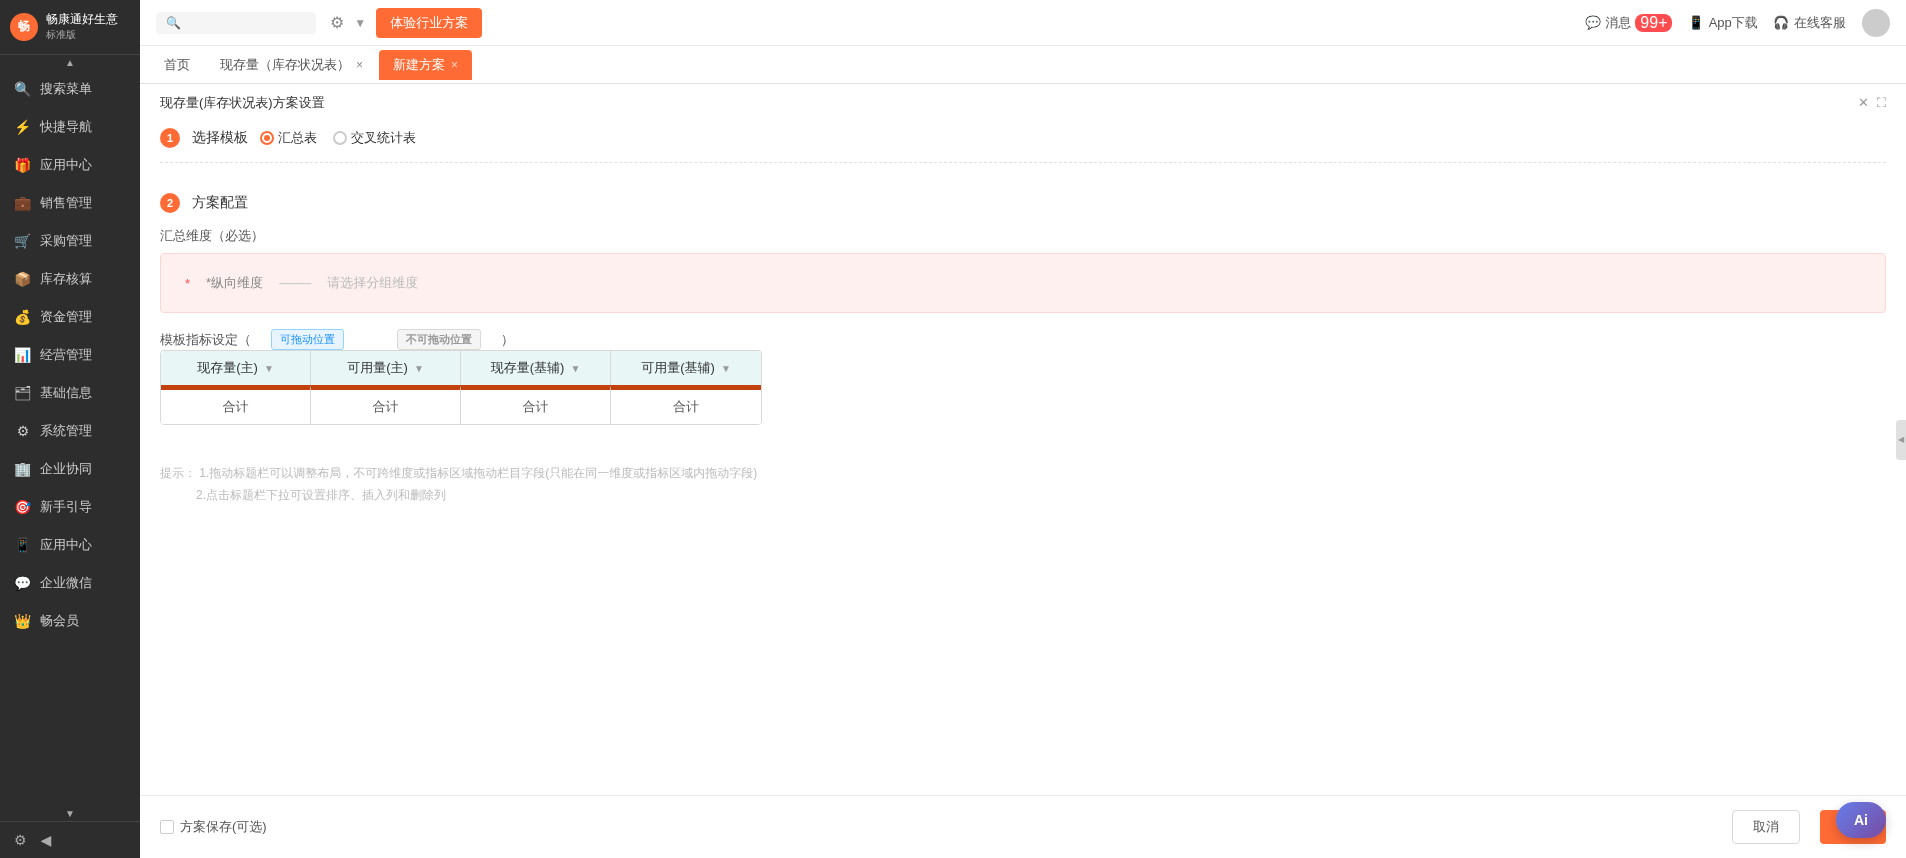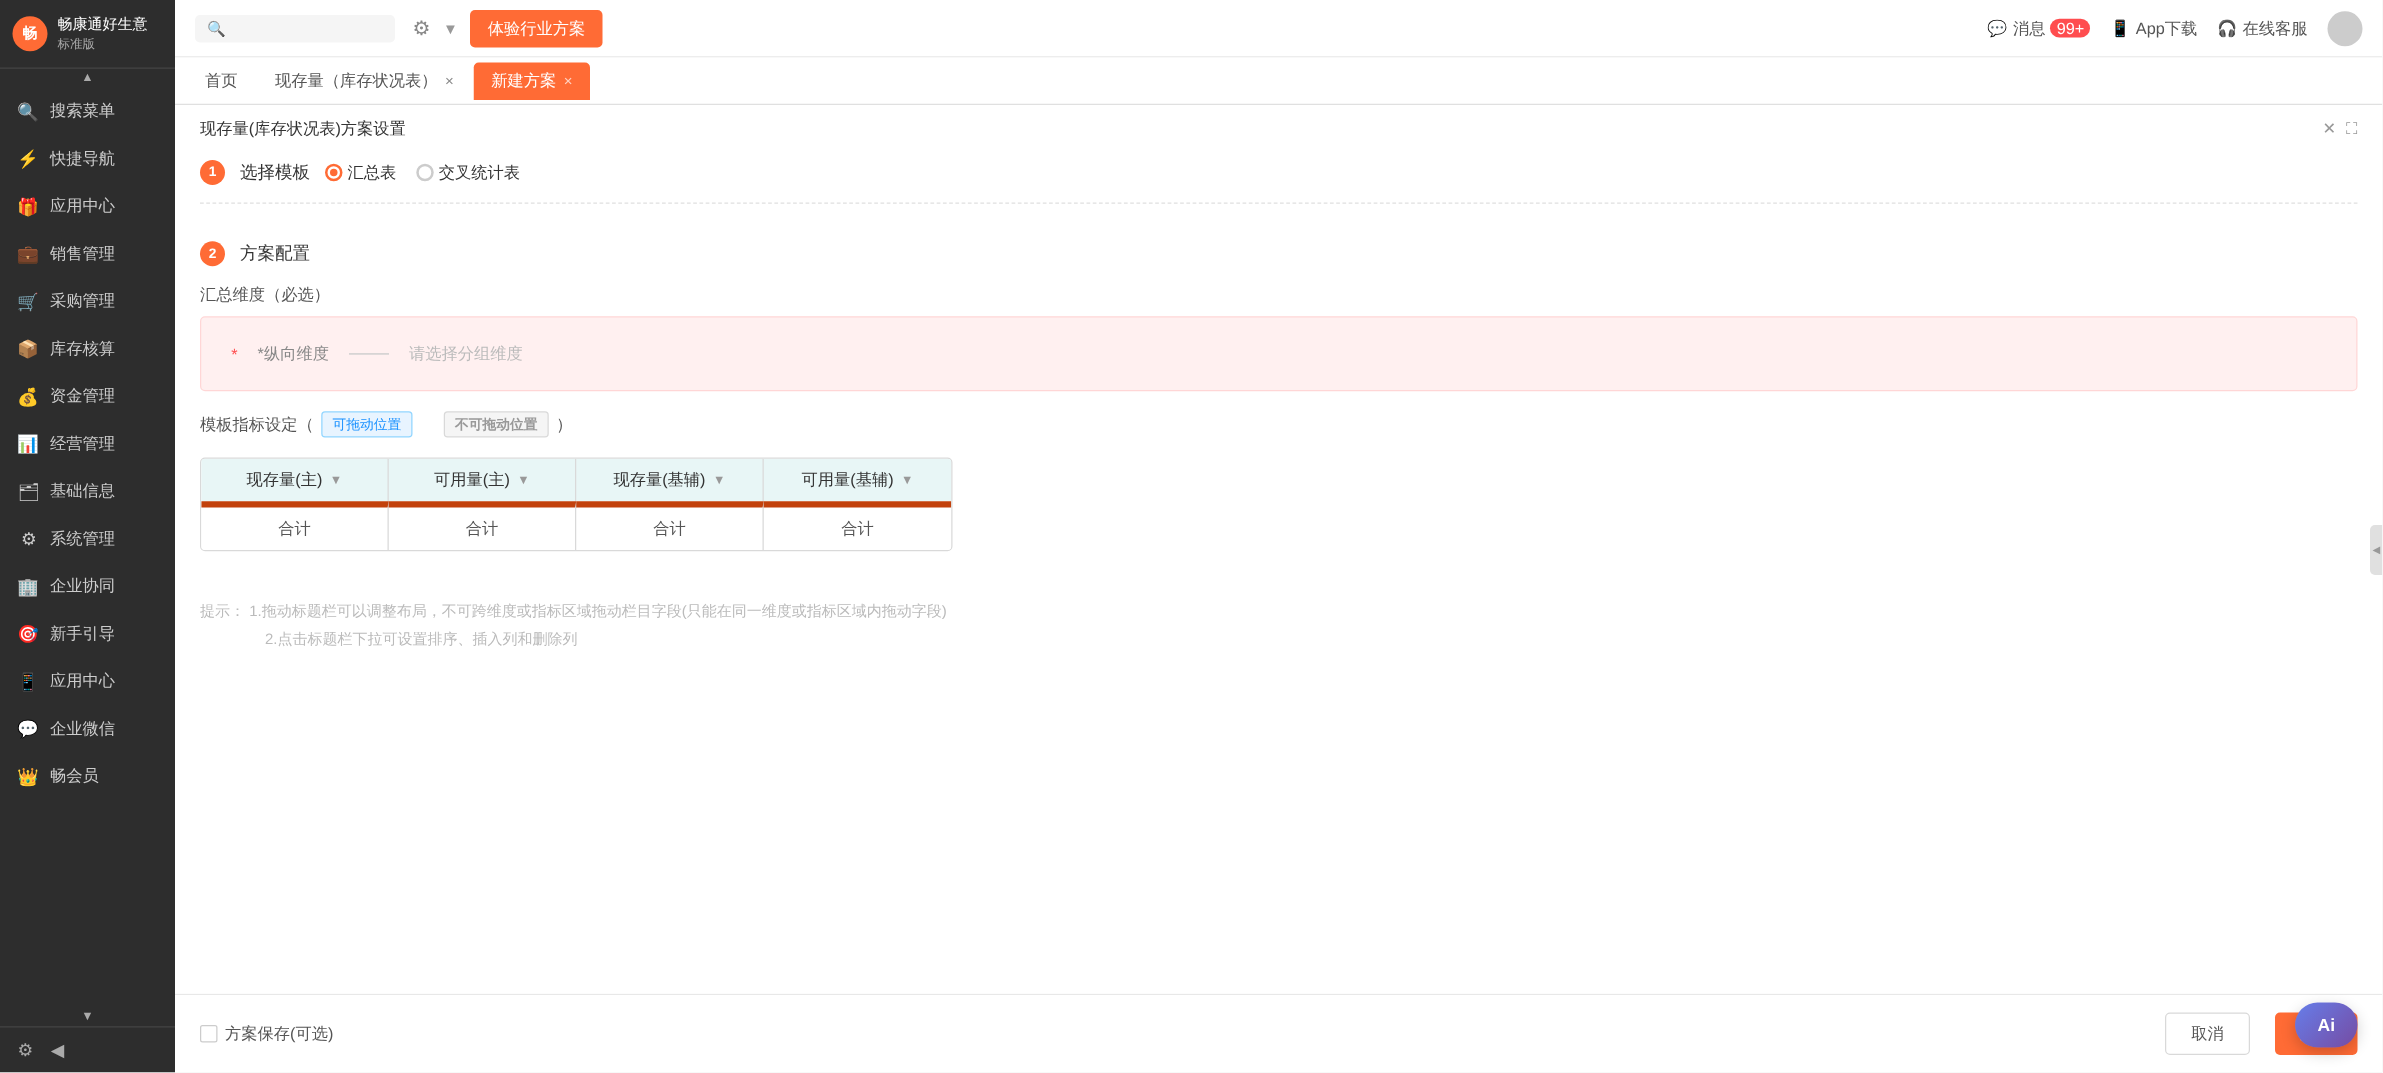--- a/index.html
+++ b/index.html
@@ -97,21 +97,21 @@
     }
     .topbar-right-item {
       display: flex; align-items: center; gap: 4px;
       color: #555; cursor: pointer; font-size: 13px;
     }
     .badge-red {
       background: #ff4d4f;
       color: white;
       border-radius: 8px;
       padding: 0 5px;
-      font-size: 13px;
+      font-size: 16px;
       min-width: 16px;
       text-align: center;
     }
     .user-avatar {
       width: 28px; height: 28px;
       background: #ccc;
       border-radius: 50%;
     }
 
     
@@ -234,22 +234,22 @@
     .dim-asterisk { color: #ff4d4f; }
     .dim-arrow { color: #ccc; font-size: 16px; }
     .dim-placeholder { color: #bbb; }
 
     
     .indicator-settings {
       margin-top: 16px;
     }
     .indicator-label {
       font-size: 13px; color: #555;
-      margin-bottom: 16px;
-      display: flex; align-items: center; gap: 6px;
+      margin-bottom: 0;
+      display: flex; align-items: center; gap: 20px;
     }
     .indicator-badge-movable {
       background: #e8f4ff;
       border: 1px solid #91d5ff;
       border-radius: 3px;
       padding: 2px 8px;
       color: #1890ff;
       font-size: 11px;
     }
     .indicator-badge-fixed {
@@ -604,21 +604,21 @@
             </div>
           </div>
         </div>
       </div>
     </div>
 
     <div class="tips-section">
       <span>提示：</span>
       <span>1.拖动标题栏可以调整布局，不可跨维度或指标区域拖动栏目字段(只能在同一维度或指标区域内拖动字段)</span>
       <br>
-      <span style="margin-left: 52px;">2.点击标题栏下拉可设置排序、插入列和删除列</span>
+      <span style="margin-left: 36px;">2.点击标题栏下拉可设置排序、插入列和删除列</span>
     </div>
 
     <div class="right-handle">◀</div>
   </div>
 
   <div class="footer">
     <label class="save-checkbox">
       <div class="checkbox-box"></div>
       <span>方案保存(可选)</span>
     </label>

